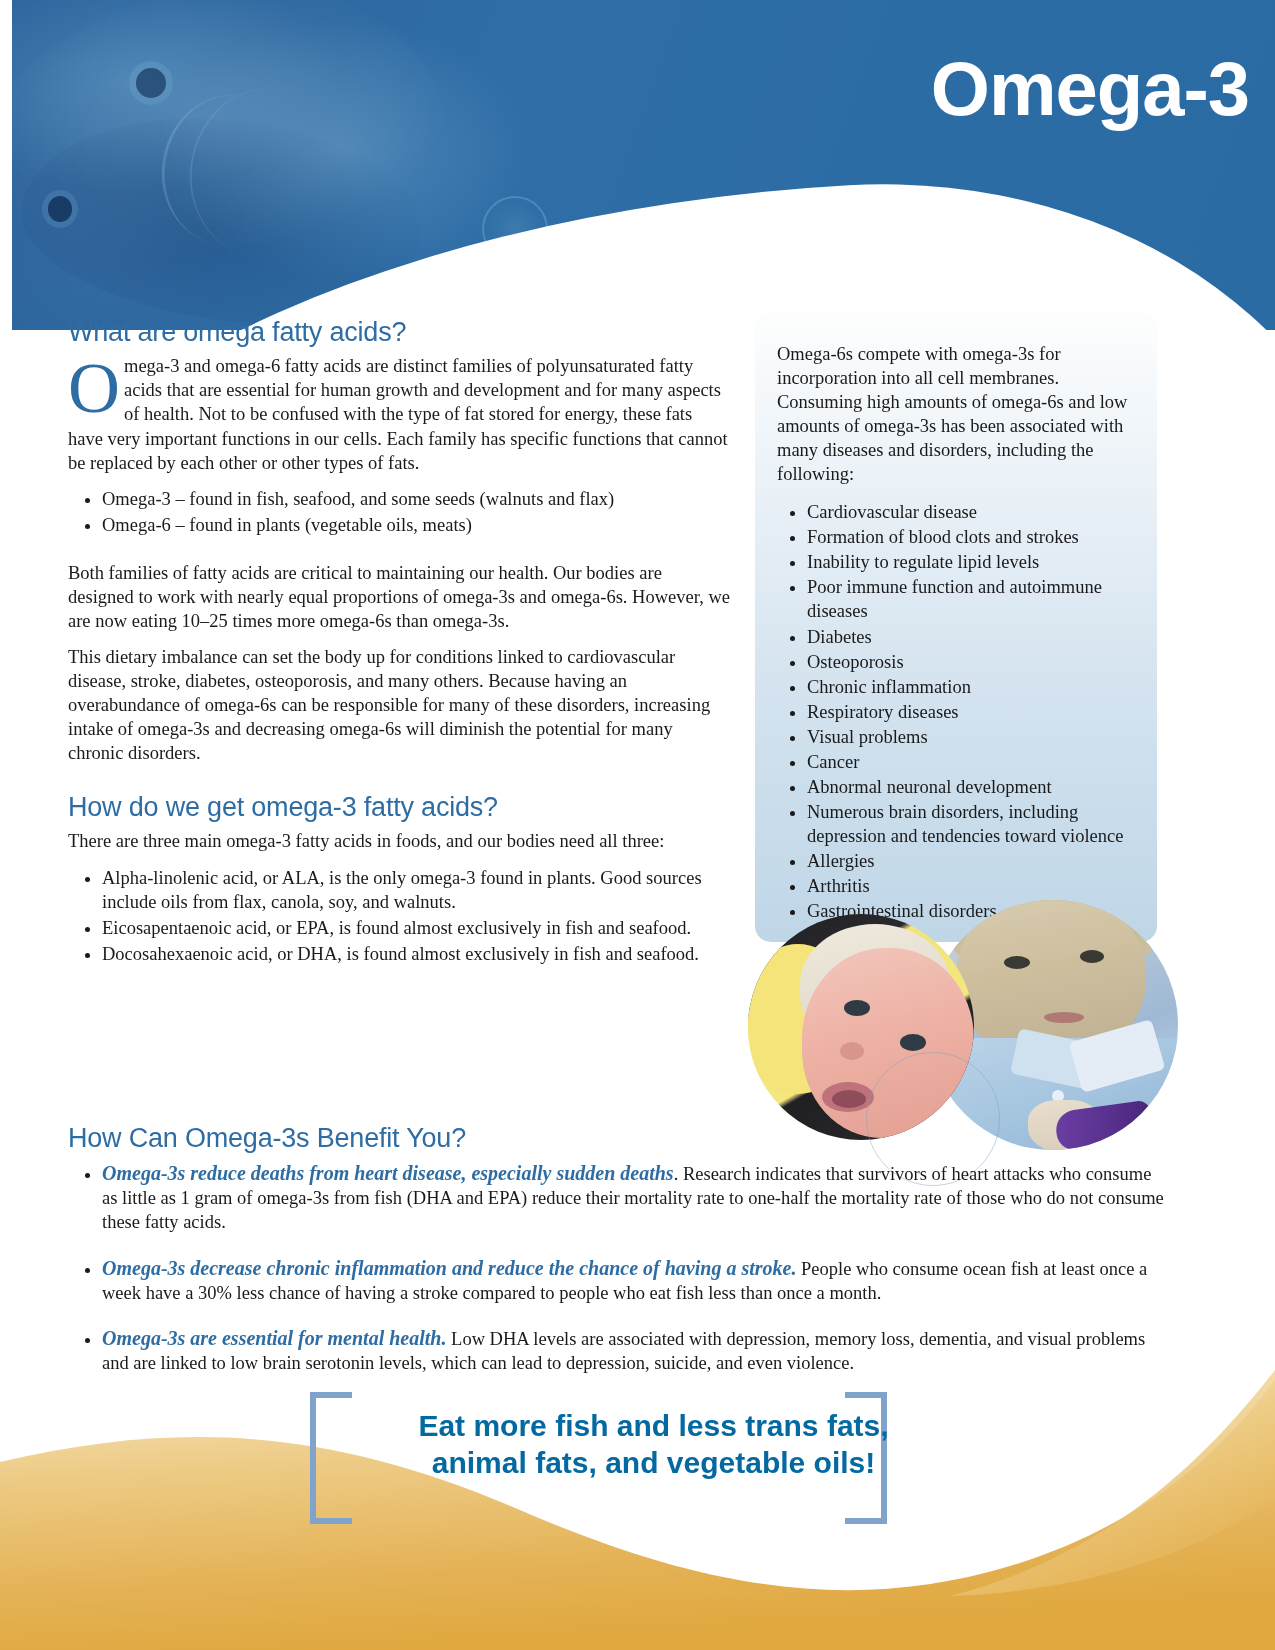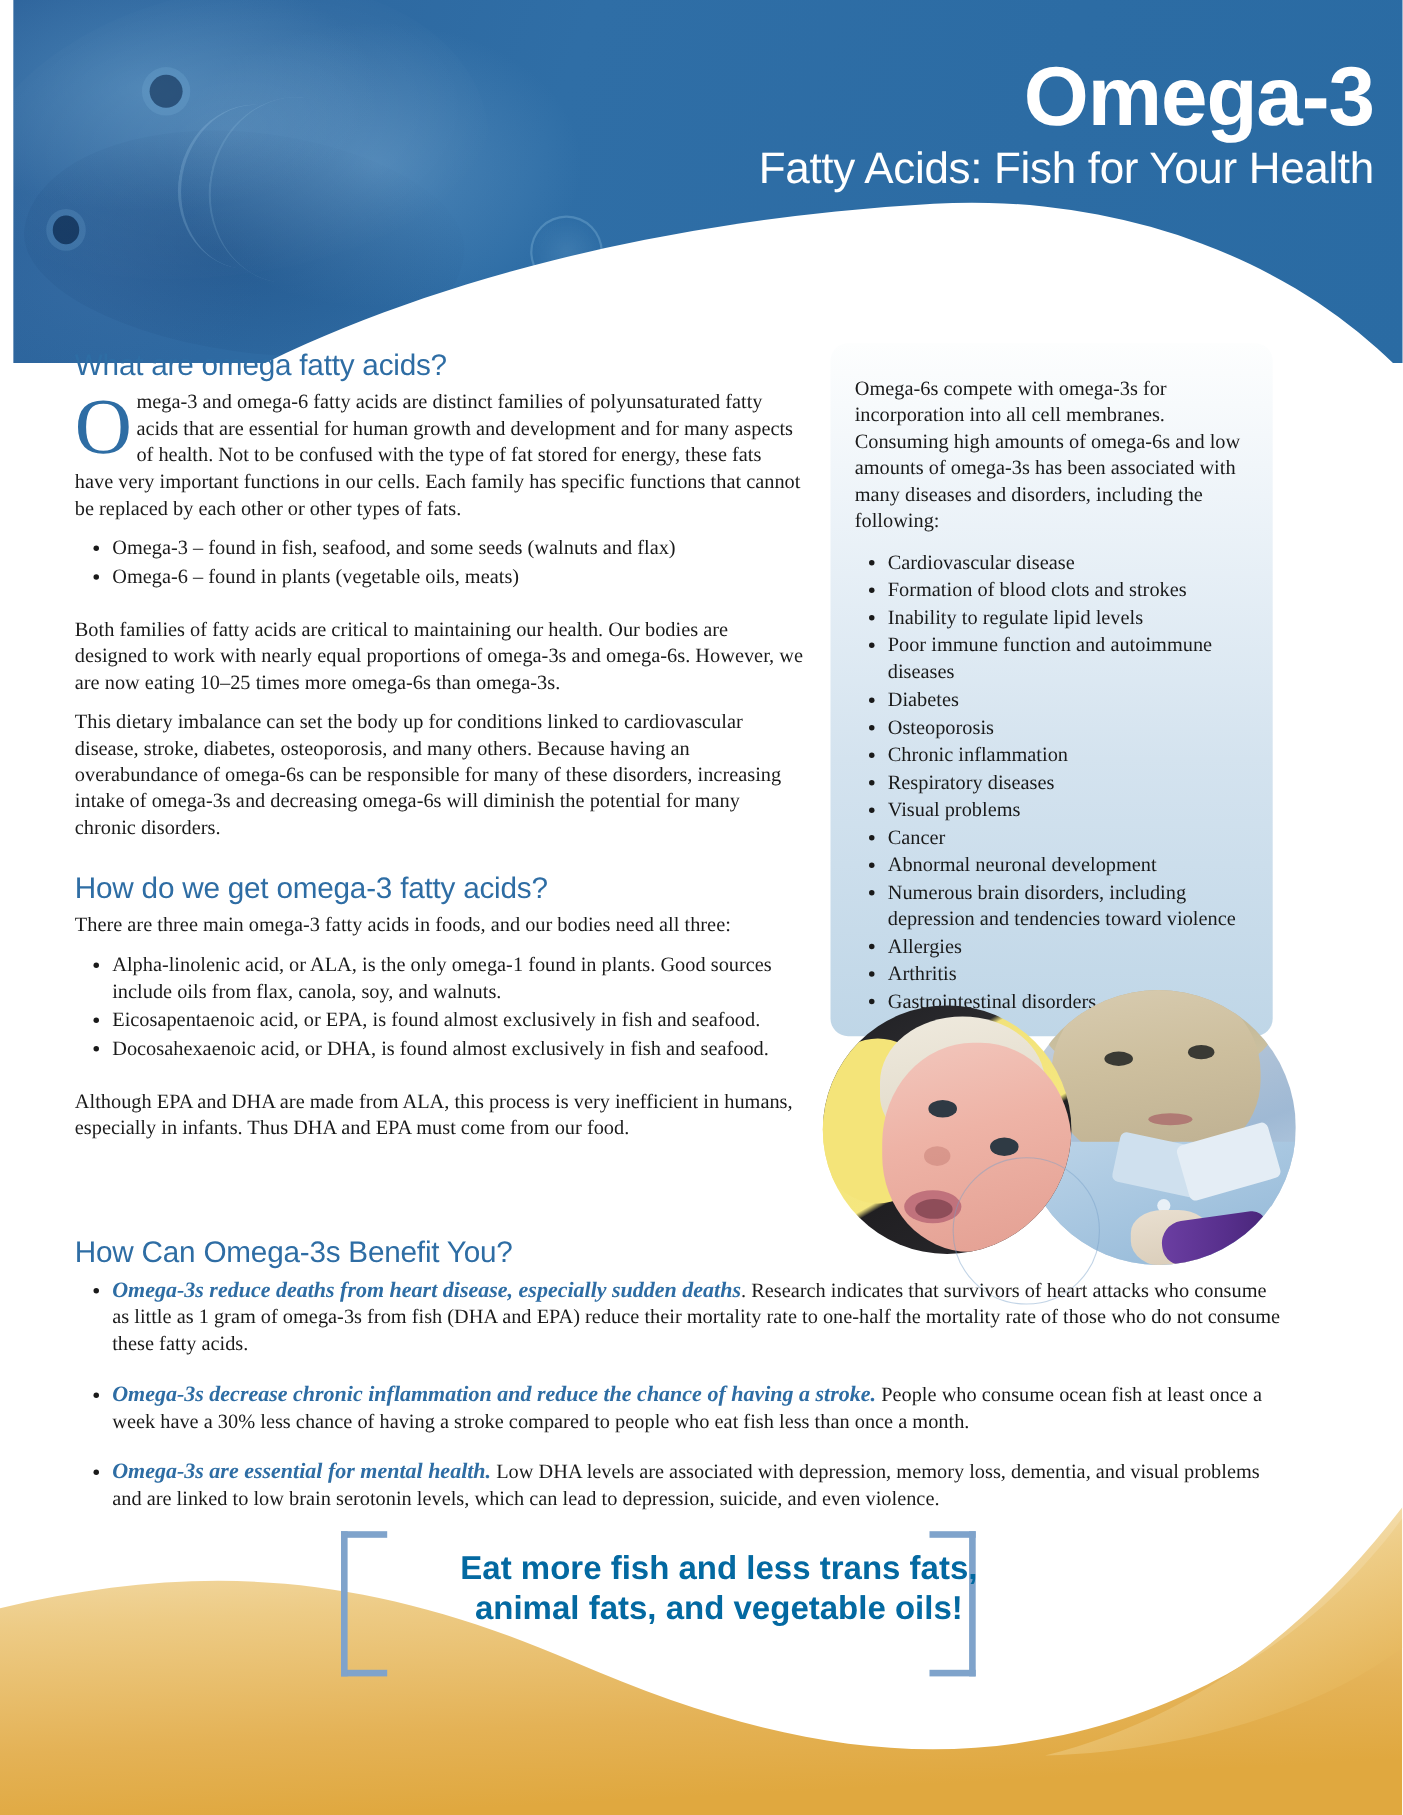--- a/index.html
+++ b/index.html
@@ -251,21 +251,20 @@
       <div class="fish-b"></div>
       <div class="fish-gill"></div>
       <div class="fish-gill2"></div>
       <div class="fish-eye1"></div>
       <div class="fish-eye2"></div>
       <div class="seal"></div>
     </div>
     <div class="header-white-curve"></div>
     <div class="header-titles">
       <div class="title-main">Omega-3</div>
-      <div class="title-sub">Fatty Acids: Fish for Your Health</div>
     </div>
   </div>
 
   <div class="col-left">
 
     <h2 class="sec tight">What are omega fatty acids?</h2>
     <p class="body dropcap-para"><span class="dropcap">O</span><span>mega-3 and omega-6 fatty acids are distinct families of polyunsaturated fatty acids that are essential for human growth and development and for many aspects of health. Not to be confused with the type of fat stored for energy, these fats have very important functions in our cells. Each family has specific functions that cannot be replaced by each other or other types of fats.</span></p>
     <ul class="b">
       <li>Omega-3 – found in fish, seafood, and some seeds (walnuts and flax)</li>
       <li>Omega-6 – found in plants (vegetable oils, meats)</li>
@@ -274,26 +273,25 @@
     <div class="gap-sm"></div>
 
     <p class="body">Both families of fatty acids are critical to maintaining our health. Our bodies are designed to work with nearly equal proportions of omega-3s and omega-6s. However, we are now eating 10–25 times more omega-6s than omega-3s.</p>
     <p class="body">This dietary imbalance can set the body up for conditions linked to cardiovascular disease, stroke, diabetes, osteoporosis, and many others. Because having an overabundance of omega-6s can be responsible for many of these disorders, increasing intake of omega-3s and decreasing omega-6s will diminish the potential for many chronic disorders.</p>
 
     <div class="gap-sm"></div>
 
     <h2 class="sec">How do we get omega-3 fatty acids?</h2>
     <p class="body">There are three main omega-3 fatty acids in foods, and our bodies need all three:</p>
     <ul class="b">
-      <li>Alpha-linolenic acid, or ALA, is the only omega-1 found in plants. Good sources include oils from flax, canola, soy, and walnuts.</li>
+      <li>Alpha-linolenic acid, or ALA, is the only omega-3 found in plants. Good sources include oils from flax, canola, soy, and walnuts.</li>
       <li>Eicosapentaenoic acid, or EPA, is found almost exclusively in fish and seafood.</li>
       <li>Docosahexaenoic acid, or DHA, is found almost exclusively in fish and seafood.</li>
     </ul>
     <div class="gap-sm"></div>
-    <p class="body">Although EPA and DHA are made from ALA, this process is very inefficient in humans, especially in infants. Thus DHA and EPA must come from our food.</p>
   </div>
 
   <div class="infobox">
     <p>Omega-6s compete with omega-3s for incorporation into all cell membranes. Consuming high amounts of omega-6s and low amounts of omega-3s has been associated with many diseases and disorders, including the following:</p>
     <ul>
       <li>Cardiovascular disease</li>
       <li>Formation of blood clots and strokes</li>
       <li>Inability to regulate lipid levels</li>
       <li>Poor immune function and autoimmune diseases</li>
       <li>Diabetes</li>

